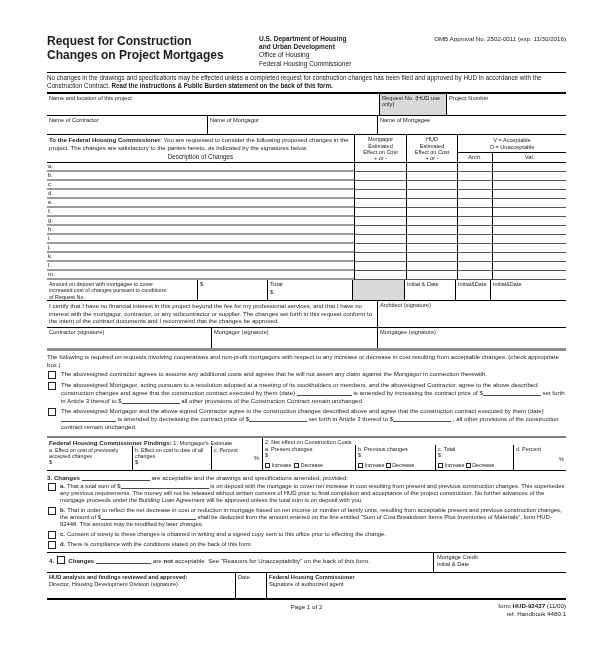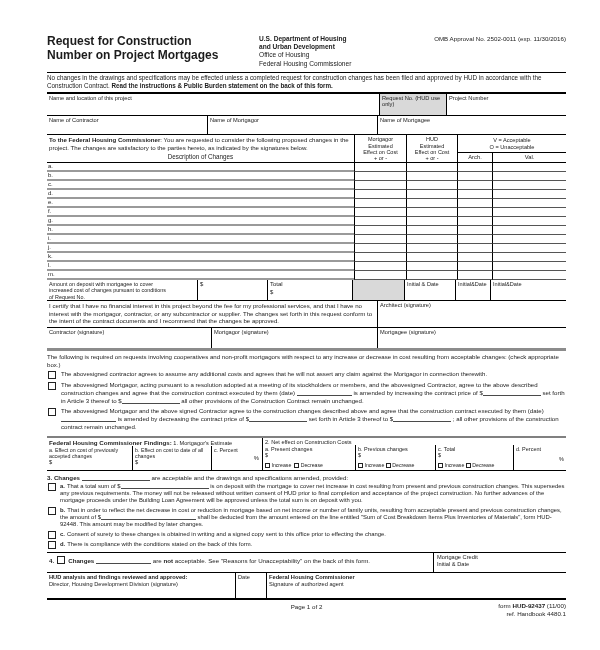--- a/index.html
+++ b/index.html
@@ -102,21 +102,21 @@
   .fr { position:absolute; right:0; top:2px; text-align:right; font-size:6.2px; line-height:1.3; }
 </style>
 </head>
 <body>
 
 <div class="page">
 
   <div class="hdr">
     <div class="title">
       <div>Request for Construction</div>
-      <div>Number on Project Mortgages</div>
+      <div>Changes on Project Mortgages</div>
     </div>
     <div class="dept">
       <div class="b">U.S. Department of Housing</div>
       <div class="b">and Urban Development</div>
       <div>Office of Housing</div>
       <div>Federal Housing Commissioner</div>
     </div>
     <div class="omb">OMB Approval No. 2502-0011 (exp. 11/30/2016)</div>
   </div>
 

